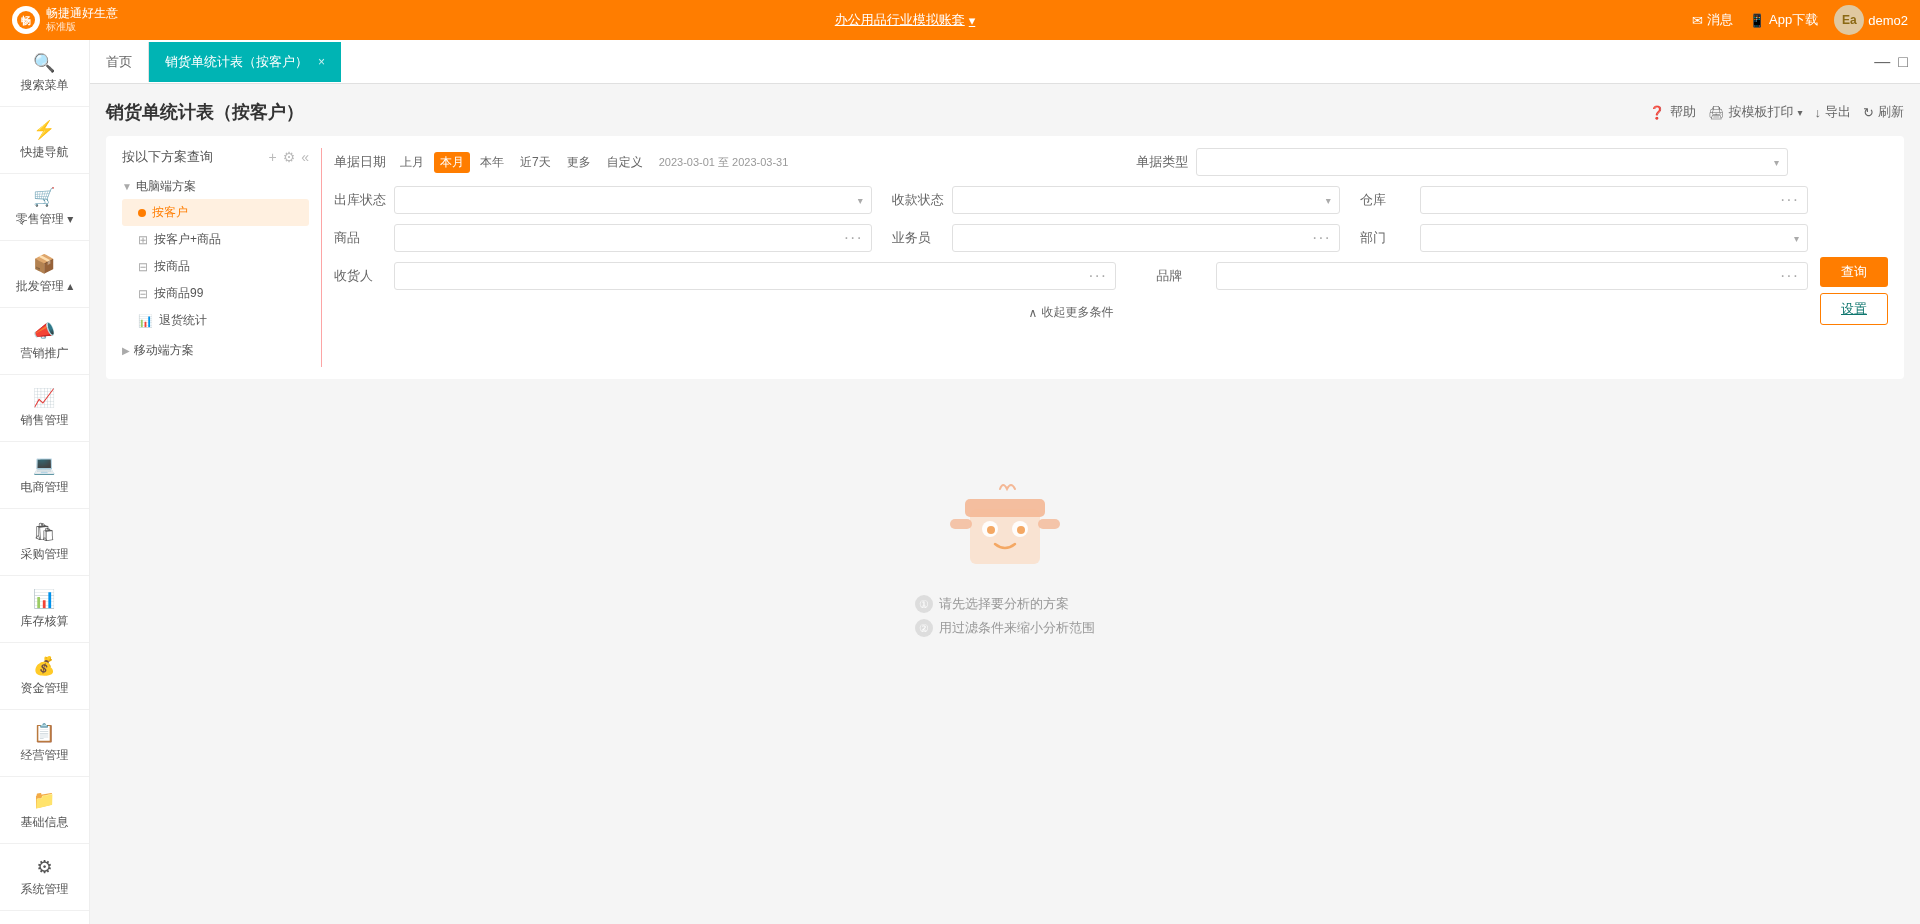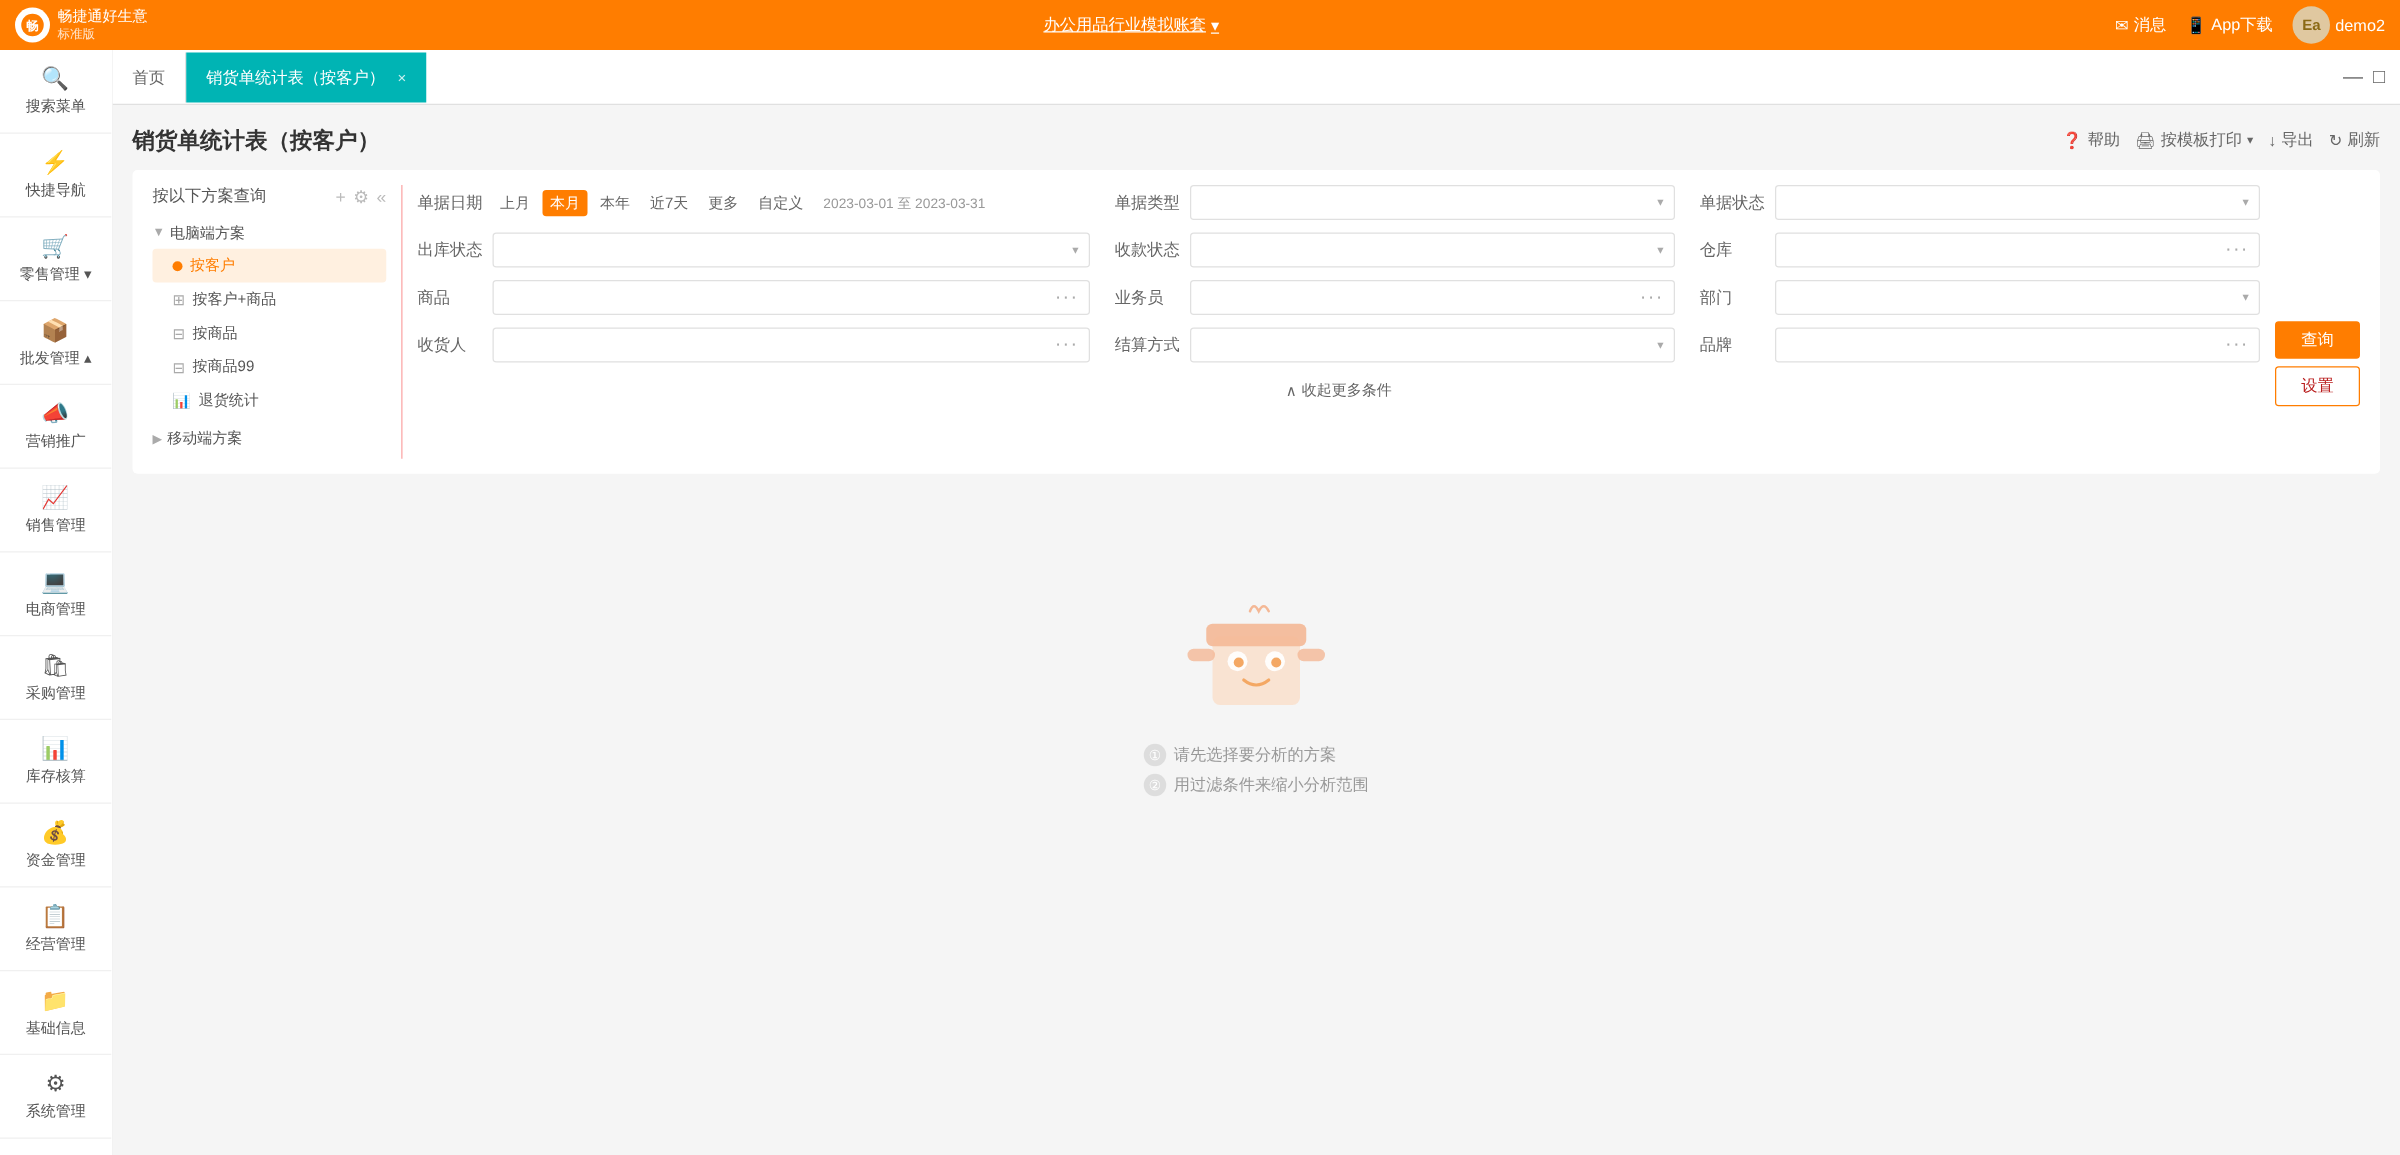--- a/index.html
+++ b/index.html
@@ -77,21 +77,21 @@
     .date-tab.active { background: #ff7d00; color: #fff; border-radius: 3px; }
     .date-range-text { font-size: 11px; color: #999; }
 
     
     .collapse-row { text-align: center; margin-top: 8px; }
     .collapse-btn { display: inline-flex; align-items: center; gap: 4px; color: #666; font-size: 12px; cursor: pointer; padding: 4px 12px; border-radius: 3px; }
 
     
     .query-buttons { display: flex; flex-direction: column; gap: 6px; margin-left: 12px; flex-shrink: 0; }
     .btn-query { background: #ff7d00; color: #fff; border: none; border-radius: 3px; padding: 6px 20px; font-size: 13px; cursor: pointer; }
-    .btn-set { background: #fff; color: #b91c1c; border: 1px solid #ff7d00; border-radius: 3px; padding: 6px 20px; font-size: 13px; cursor: pointer; }
+    .btn-set { background: #fff; color: #0f766e; border: 1px solid #ff7d00; border-radius: 3px; padding: 6px 20px; font-size: 13px; cursor: pointer; text-decoration: underline; }
 
     
     .empty-state { display: flex; flex-direction: column; align-items: center; justify-content: center; padding: 80px 20px; }
     .empty-icon { width: 120px; height: 120px; margin-bottom: 16px; }
     .empty-hints { color: #999; font-size: 13px; }
     .empty-hint-item { display: flex; align-items: center; gap: 6px; margin-bottom: 6px; }
     .hint-num { width: 18px; height: 18px; border-radius: 50%; background: #ddd; color: #fff; font-size: 11px; display: flex; align-items: center; justify-content: center; flex-shrink: 0; }
 
     
     .avatar { width: 30px; height: 30px; border-radius: 50%; background: #e0c8a0; display: flex; align-items: center; justify-content: center; color: #8B6914; font-size: 12px; font-weight: bold; }
@@ -315,27 +315,20 @@
 
                     <div class="filter-field" style="flex:1;">
                       <span class="filter-label">单据类型</span>
                       <div class="filter-control">
                         <span></span>
                         <span class="ctrl-arrow chevron-down"></span>
                       </div>
                     </div>
                     <div style="width:20px;"></div>
 
-                    <div class="filter-field" style="flex:1;">
-                      <span class="filter-label">单据状态</span>
-                      <div class="filter-control">
-                        <span></span>
-                        <span class="ctrl-arrow chevron-down"></span>
-                      </div>
-                    </div>
                   </div>
 
                   <div class="filter-row">
                     <div class="filter-field" style="flex:1.2;">
                       <span class="filter-label">出库状态</span>
                       <div class="filter-control">
                         <span></span>
                         <span class="ctrl-arrow chevron-down"></span>
                       </div>
                     </div>
@@ -385,27 +378,20 @@
 
                   <div class="filter-row">
                     <div class="filter-field" style="flex:1.2;">
                       <span class="filter-label">收货人</span>
                       <div class="filter-control">
                         <span></span>
                         <span class="ctrl-dots">···</span>
                       </div>
                     </div>
                     <div style="width:20px;"></div>
-                    <div class="filter-field" style="flex:1;">
-                      <span class="filter-label">结算方式</span>
-                      <div class="filter-control">
-                        <span></span>
-                        <span class="ctrl-arrow chevron-down"></span>
-                      </div>
-                    </div>
                     <div style="width:20px;"></div>
                     <div class="filter-field" style="flex:1;">
                       <span class="filter-label">品牌</span>
                       <div class="filter-control">
                         <span></span>
                         <span class="ctrl-dots">···</span>
                       </div>
                     </div>
                   </div>
 

